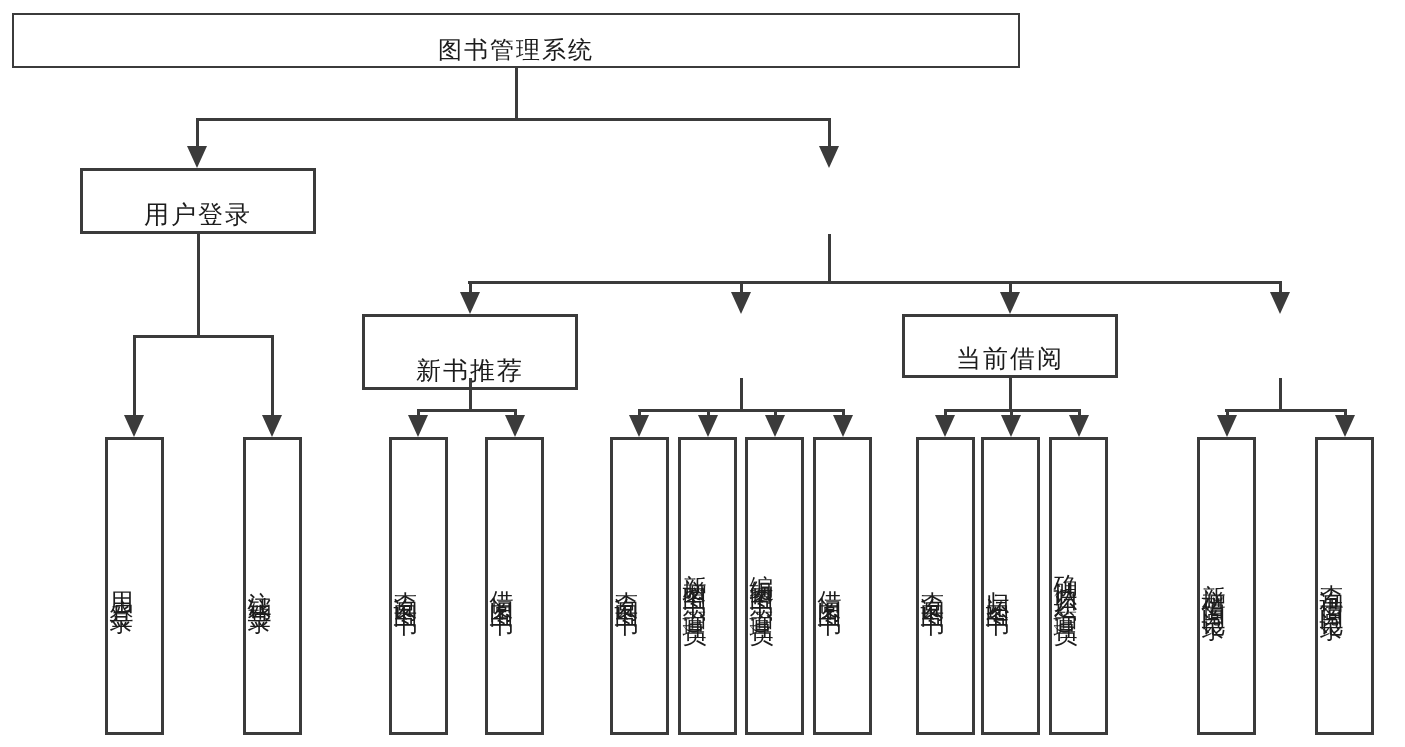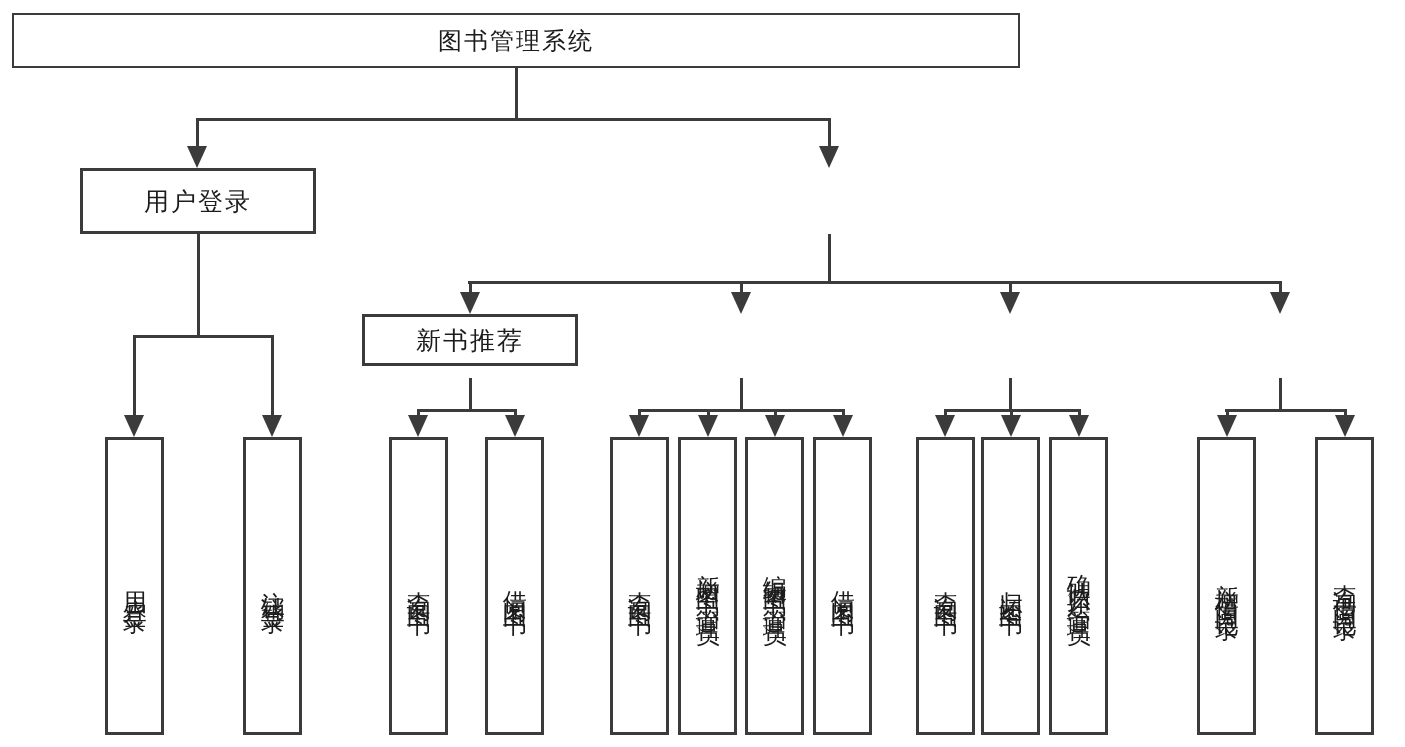--- a/index.html
+++ b/index.html
@@ -10,21 +10,21 @@
   }
   html,body{margin:0;padding:0;background:#fff;}
   .canvas{
     position:relative;width:1405px;height:747px;background:var(--bg);
     font-family:"Liberation Sans","DejaVu Sans",sans-serif;
     overflow:hidden;
   }
   .box{
     position:absolute;box-sizing:border-box;
     border:3px solid var(--line);background:#fff;color:var(--text);
-    display:flex;align-items:center;justify-content:center;
+    display:flex;align-items:flex-end;justify-content:center;
     font-size:25px;letter-spacing:2px;white-space:nowrap;
   }
   .root-box{border-width:2px;font-size:24px;}
   .vbox{
     writing-mode:vertical-rl;text-orientation:mixed;
     font-size:24px;letter-spacing:7px;line-height:1.1;white-space:normal;
   }
   .line{position:absolute;background:var(--line);}
   .ahead{
     position:absolute;width:0;height:0;
@@ -42,22 +42,25 @@
 <div class="canvas">
 
   <div class="box root-box" style="left:12px;top:13px;width:1008px;height:55px;">
     <span>图书管理系统</span>
   </div>
 
   <div class="box" style="left:80px;top:168px;width:236px;height:66px;">
     <span>用户登录</span>
   </div>
 
-  <div class="box" style="left:362px;top:314px;width:216px;height:52px;">
+  <div class="box" style="left:362px;top:314px;width:216px;height:76px;">
     <span>新书推荐</span>
+  </div>
+  <div class="box" style="left:902px;top:314px;width:216px;height:64px;">
+    <span>当前借阅</span>
   </div>
 
   <div class="box vbox" style="left:105px;top:437px;width:59px;height:298px;">
     <span>用户登录</span>
   </div>
   <div class="box vbox" style="left:243px;top:437px;width:59px;height:298px;">
     <span>注销登录</span>
   </div>
 
   <div class="box vbox" style="left:389px;top:437px;width:59px;height:298px;">

